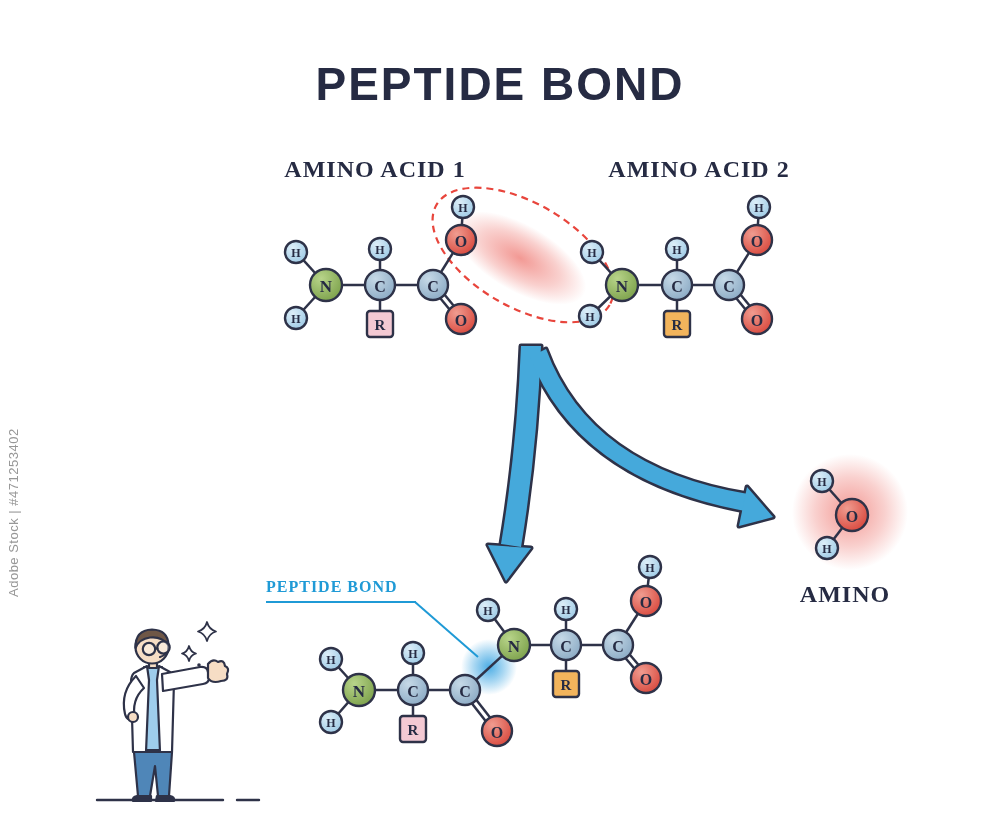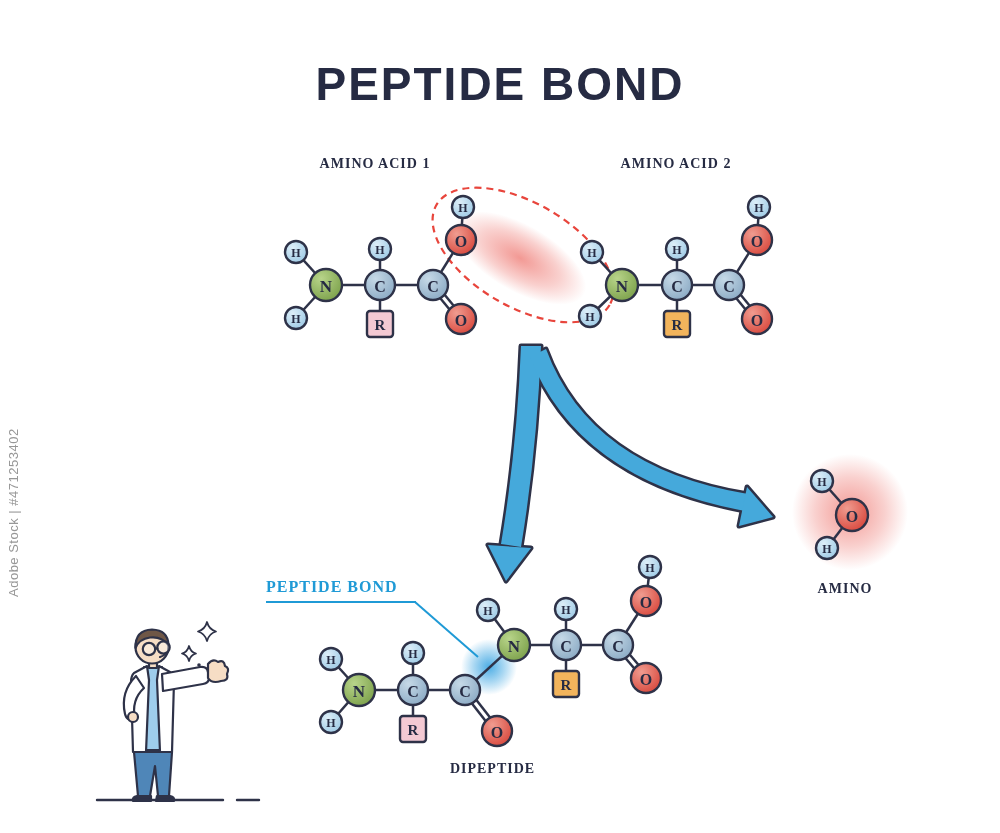--- a/index.html
+++ b/index.html
@@ -2,24 +2,24 @@
 <html><head>
 <meta charset="utf-8">
 <style>
   *{margin:0;padding:0;box-sizing:border-box}
   html,body{background:#ffffff}
   body{width:1000px;height:833px;position:relative;font-family:"Liberation Sans",sans-serif;overflow:hidden}
   .stage{position:absolute;inset:0;width:1000px;height:833px;background:#fff}
   .stage > svg{position:absolute;left:0;top:0}
   .title{position:absolute;top:57px;left:0;right:0;text-align:center;font-size:46px;font-weight:bold;
          letter-spacing:2px;color:#262b43;font-family:"Liberation Sans",sans-serif}
-  .section-label{position:absolute;font-family:"Liberation Serif",serif;font-weight:bold;font-size:14px;
+  .section-label{position:absolute;font-family:"Liberation Serif",serif;font-weight:bold;font-size:24px;
          letter-spacing:1px;color:#262b43;text-align:center}
   #label-aa1{left:280px;top:156px;width:190px}
-  #label-aa2{left:581px;top:156px;width:190px}
+  #label-aa2{left:604px;top:156px;width:190px}
   #label-water{left:770px;top:581px;width:150px}
   #label-dipeptide{left:400px;top:761px;width:185px}
   #label-peptide-bond{left:266px;top:578px;width:150px;font-size:16px;color:#1f9ad6;
          border-bottom:2px solid #1f9ad6;padding-bottom:5px;text-align:left}
   .watermark{position:absolute;left:6px;top:597px;transform:rotate(-90deg);transform-origin:0 0;
          color:#979797;font-size:13px;letter-spacing:.5px;white-space:nowrap}
   .bond{stroke:#2e3248;stroke-width:2.5}
   .atom{stroke:#2e3248;stroke-width:2.4}
   .atom-label{fill:#262b43;font-family:"Liberation Serif",serif;font-weight:bold;
          text-anchor:middle;dominant-baseline:central}
@@ -238,15 +238,14 @@
       <line x1="97" y1="800" x2="223" y2="800"></line>
       <line x1="237" y1="800" x2="259" y2="800"></line>
     </g>
   </svg>
 
   <div class="title">PEPTIDE BOND</div>
   <div class="section-label" id="label-aa1">AMINO ACID 1</div>
   <div class="section-label" id="label-aa2">AMINO ACID 2</div>
   <div class="section-label" id="label-peptide-bond">PEPTIDE BOND</div>
   <div class="section-label" id="label-water">AMINO</div>
-  <div class="section-label" id="label-dipeptide">DIPEPTIDE</div>
   <div class="watermark">Adobe Stock | #471253402</div>
 </div>
 
 </body></html>

